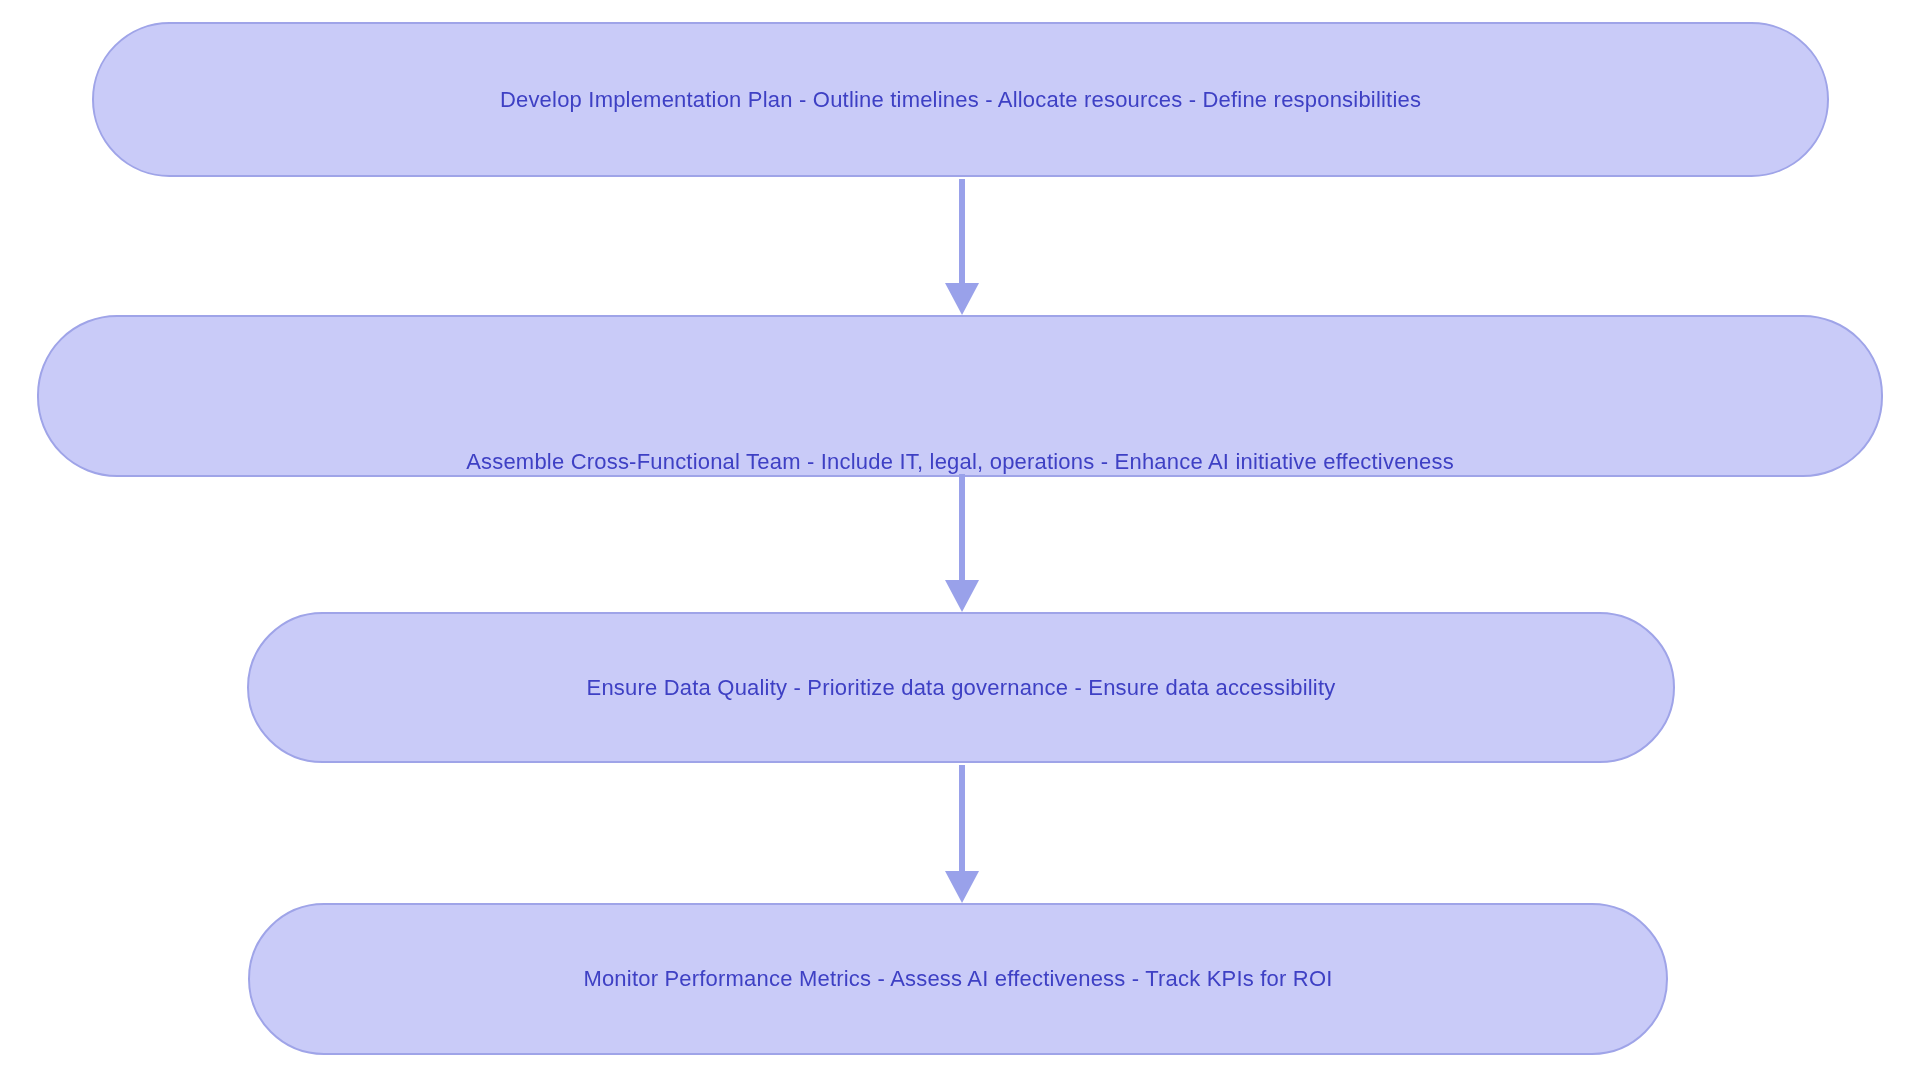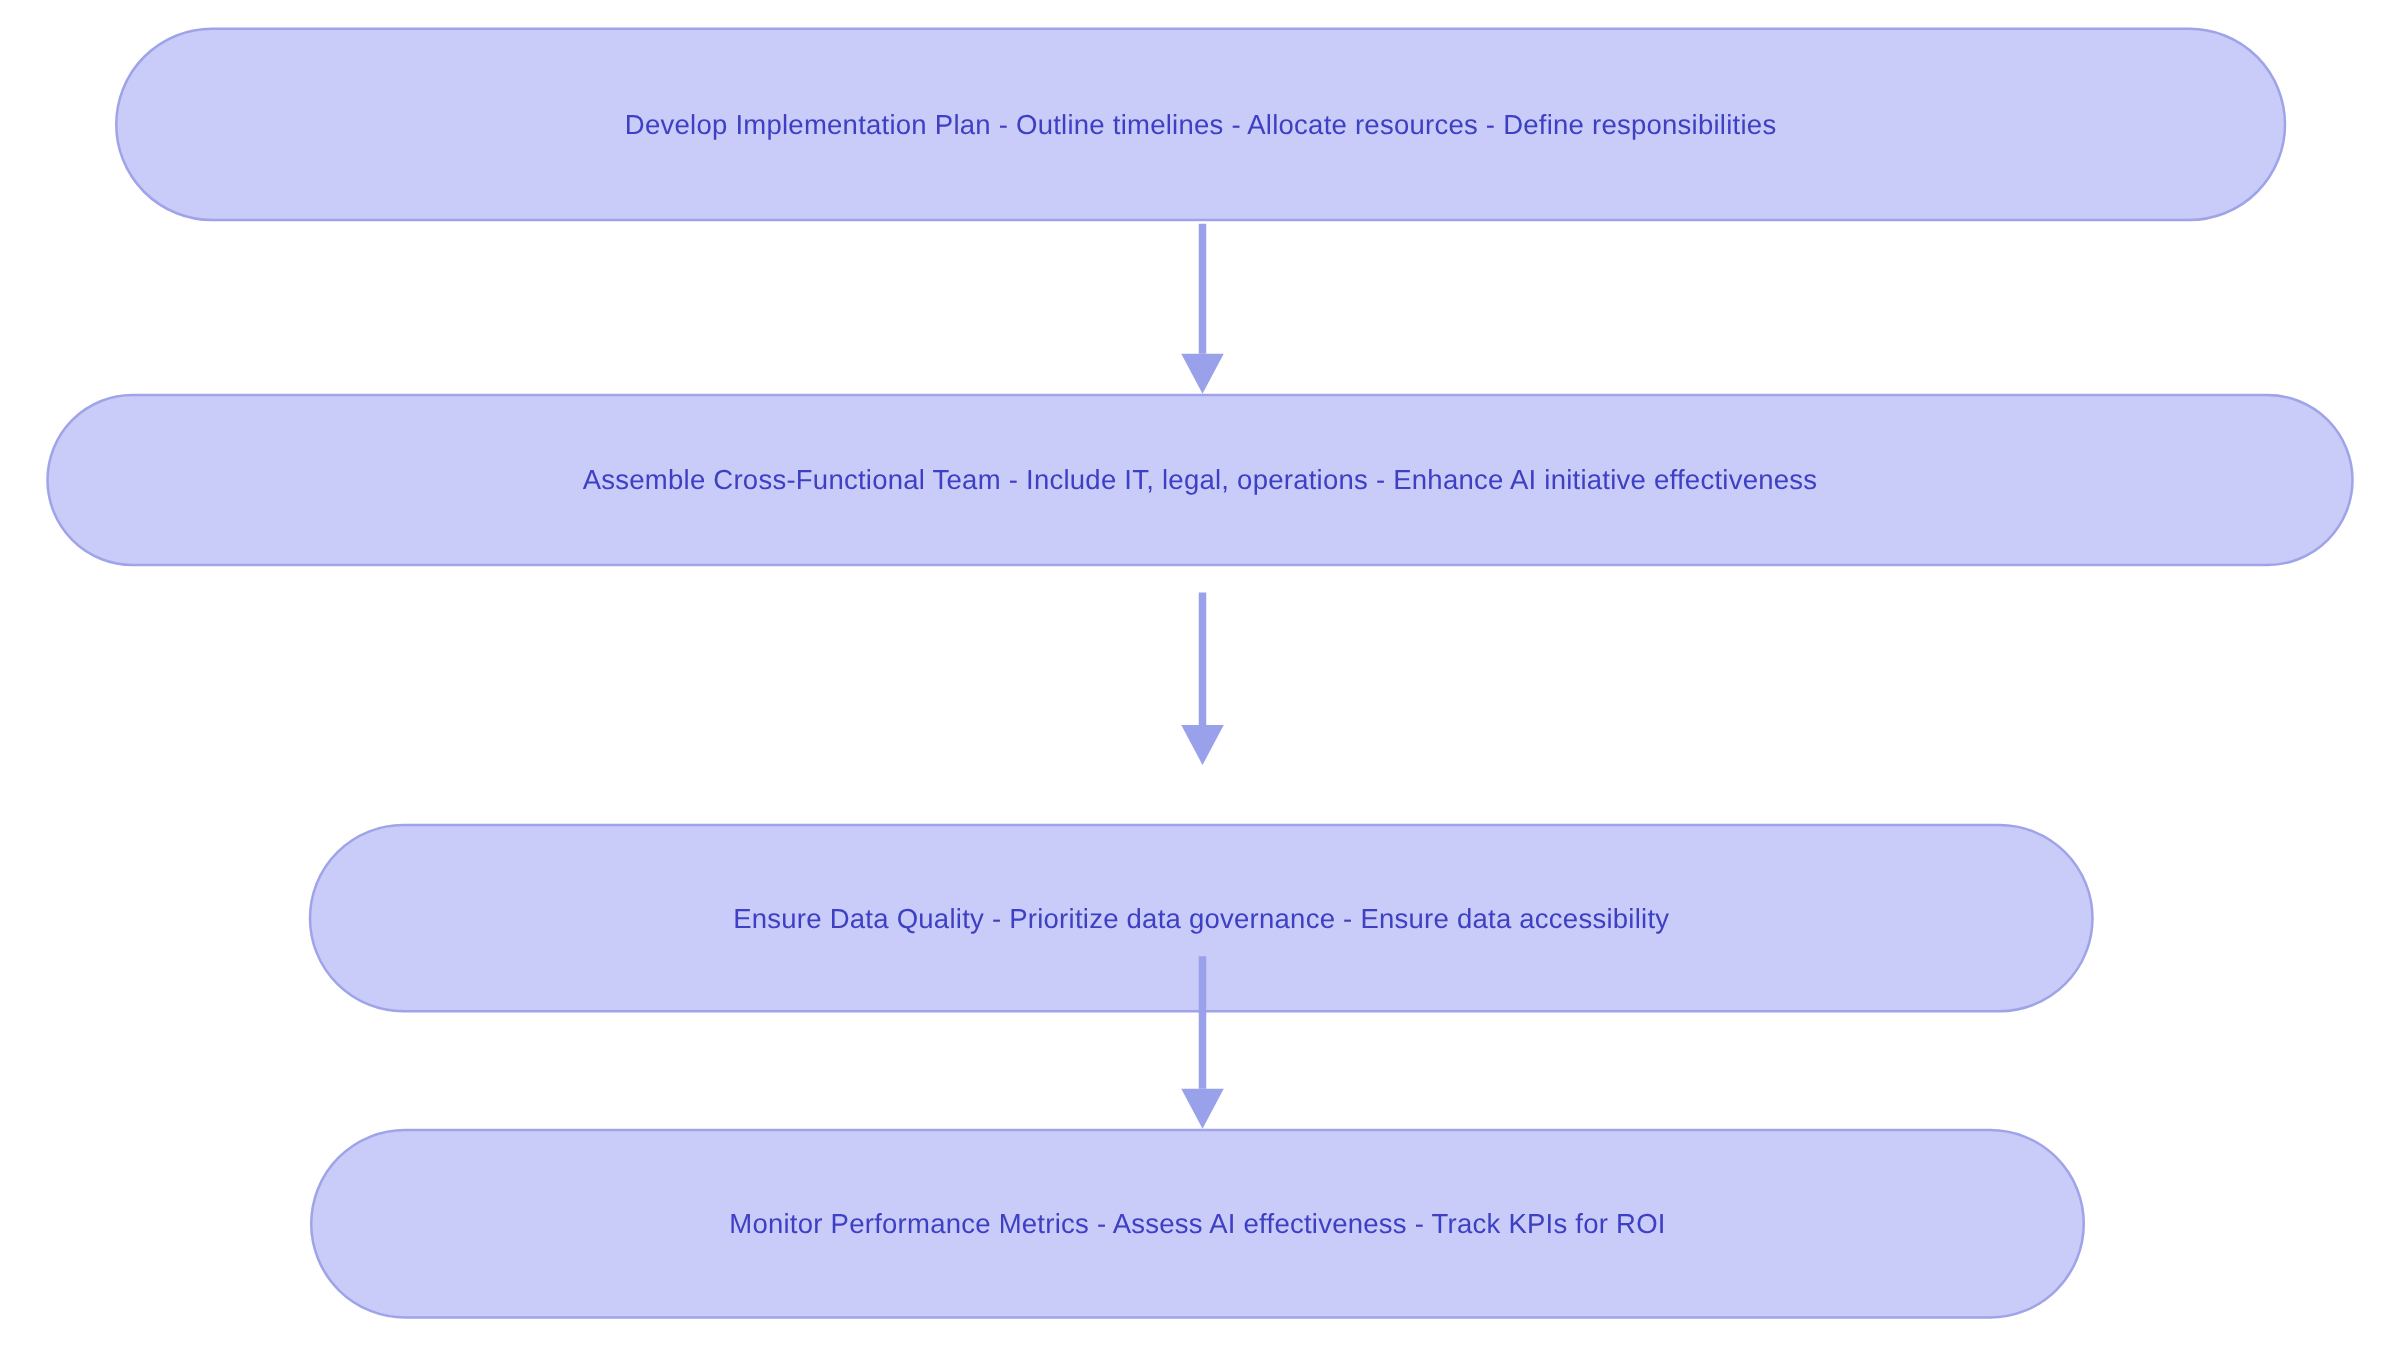--- a/index.html
+++ b/index.html
@@ -25,22 +25,22 @@
     border: 2px solid var(--node-border, #9fa4e8);
     border-radius: 80px;
     color: var(--text-color, #3e40c4);
     font-size: 22px;
     font-weight: 400;
     letter-spacing: 0.2px;
     text-align: center;
     white-space: nowrap;
   }
   .node-1 { left: 92px;  top: 22px;  width: 1737px; height: 155px; }
-  .node-2 { left: 37px;  top: 315px; width: 1846px; height: 138px; }
-  .node-3 { left: 247px; top: 612px; width: 1428px; height: 151px; margin-top: 47px; }
+  .node-2 { left: 37px;  top: 315px; width: 1846px; height: 162px; align-items: flex-end; }
+  .node-3 { left: 247px; top: 612px; width: 1428px; height: 151px; }
   .node-4 { left: 248px; top: 903px; width: 1420px; height: 152px; }
 
   .arrow {
     position: absolute;
     width: 34px;
     display: flex;
     flex-direction: column;
     align-items: center;
   }
   .arrow-1 { left: 945px; top: 179px; height: 136px; }

